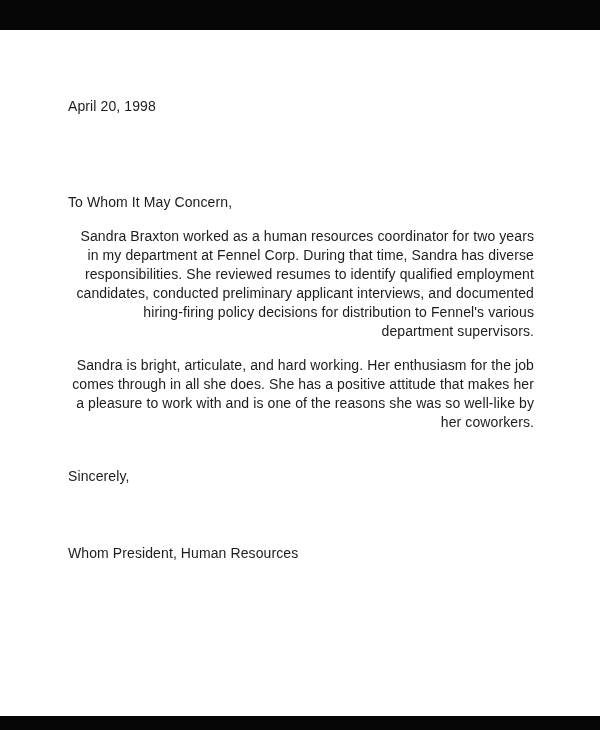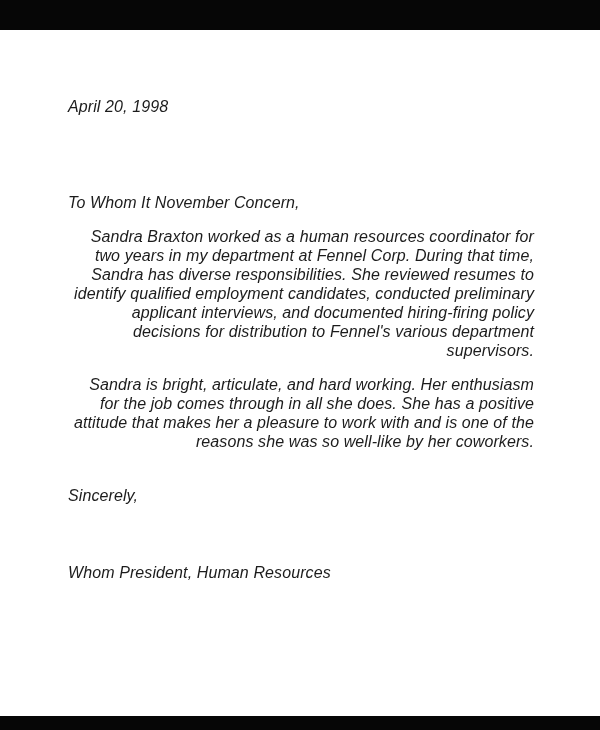--- a/index.html
+++ b/index.html
@@ -31,24 +31,23 @@
       left: 0;
       width: 100%;
       height: 14px;
       background: #060606;
     }
     .content {
       position: absolute;
       top: 30px;
       left: 68px;
       width: 466px;
-      font-size: 16px;
+      font-size: 14px;
       line-height: 19px;
       letter-spacing: 0.1px;
-      font-style: italic;
     }
     .content p {
       margin: 0;
       padding: 0;
     }
     .date {
       margin-top: 67px !important;
     }
     .salutation {
       margin-top: 77px !important;
@@ -66,21 +65,21 @@
   </style>
 </head>
 <body>
 
 <div class="page">
   <div class="top-bar"></div>
 
   <div class="content">
     <p class="date">April 20, 1998</p>
 
-    <p class="salutation">To Whom It November Concern,</p>
+    <p class="salutation">To Whom It May Concern,</p>
 
     <p class="para">Sandra Braxton worked as a human resources coordinator for two years in my department at Fennel Corp. During that time, Sandra has diverse responsibilities. She reviewed resumes to identify qualified employment candidates, conducted preliminary applicant interviews, and documented hiring-firing policy decisions for distribution to Fennel's various department supervisors.</p>
 
     <p class="para">Sandra is bright, articulate, and hard working. Her enthusiasm for the job comes through in all she does. She has a positive attitude that makes her a pleasure to work with and is one of the reasons she was so well-like by her coworkers.</p>
 
 
     <p class="closing">Sincerely,</p>
 
     <div class="signature">
       <p>Whom President, Human Resources</p>

